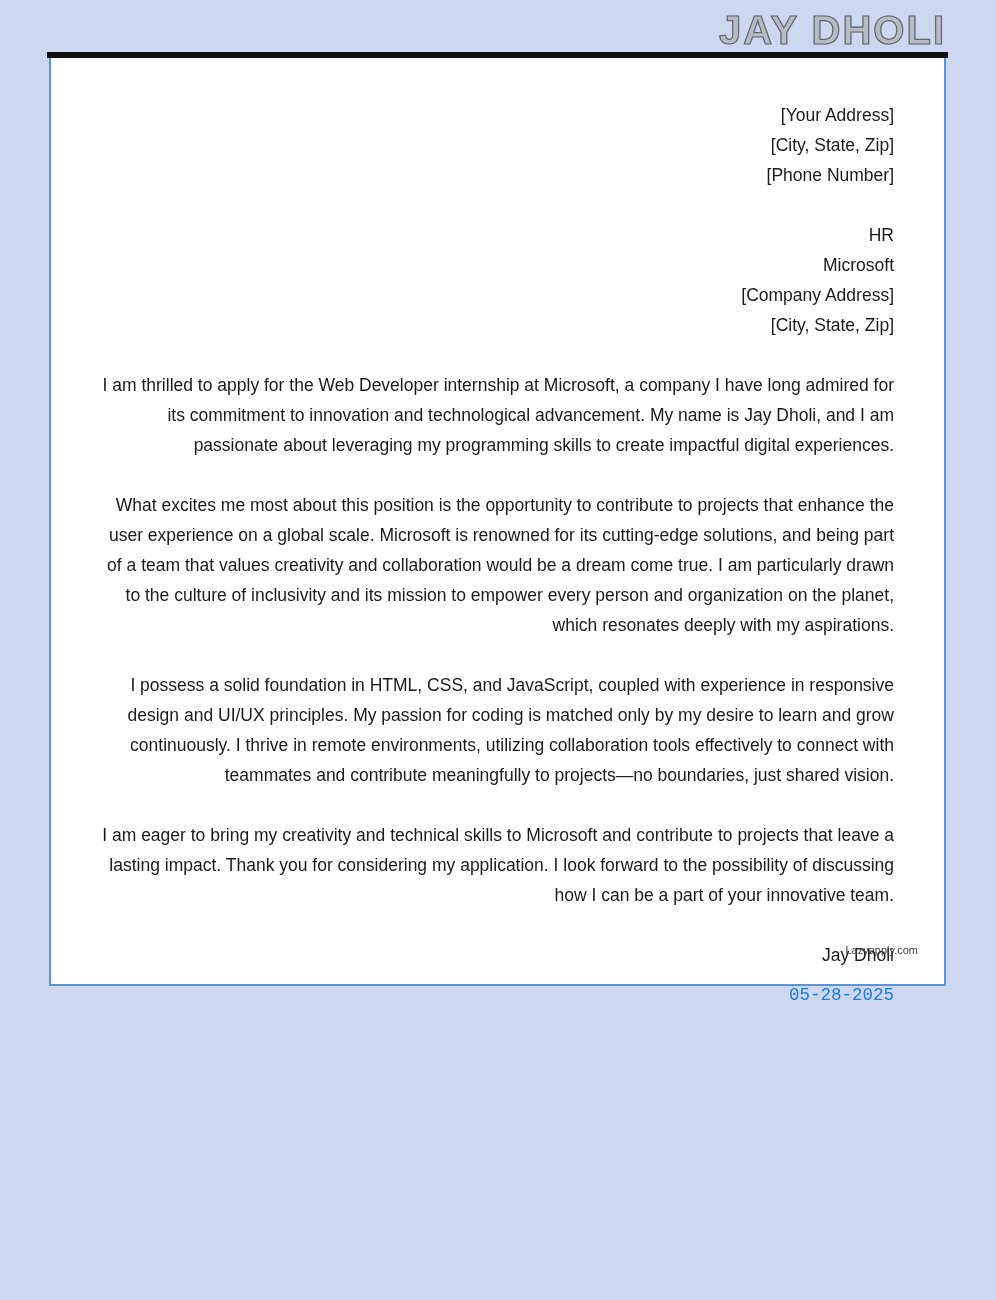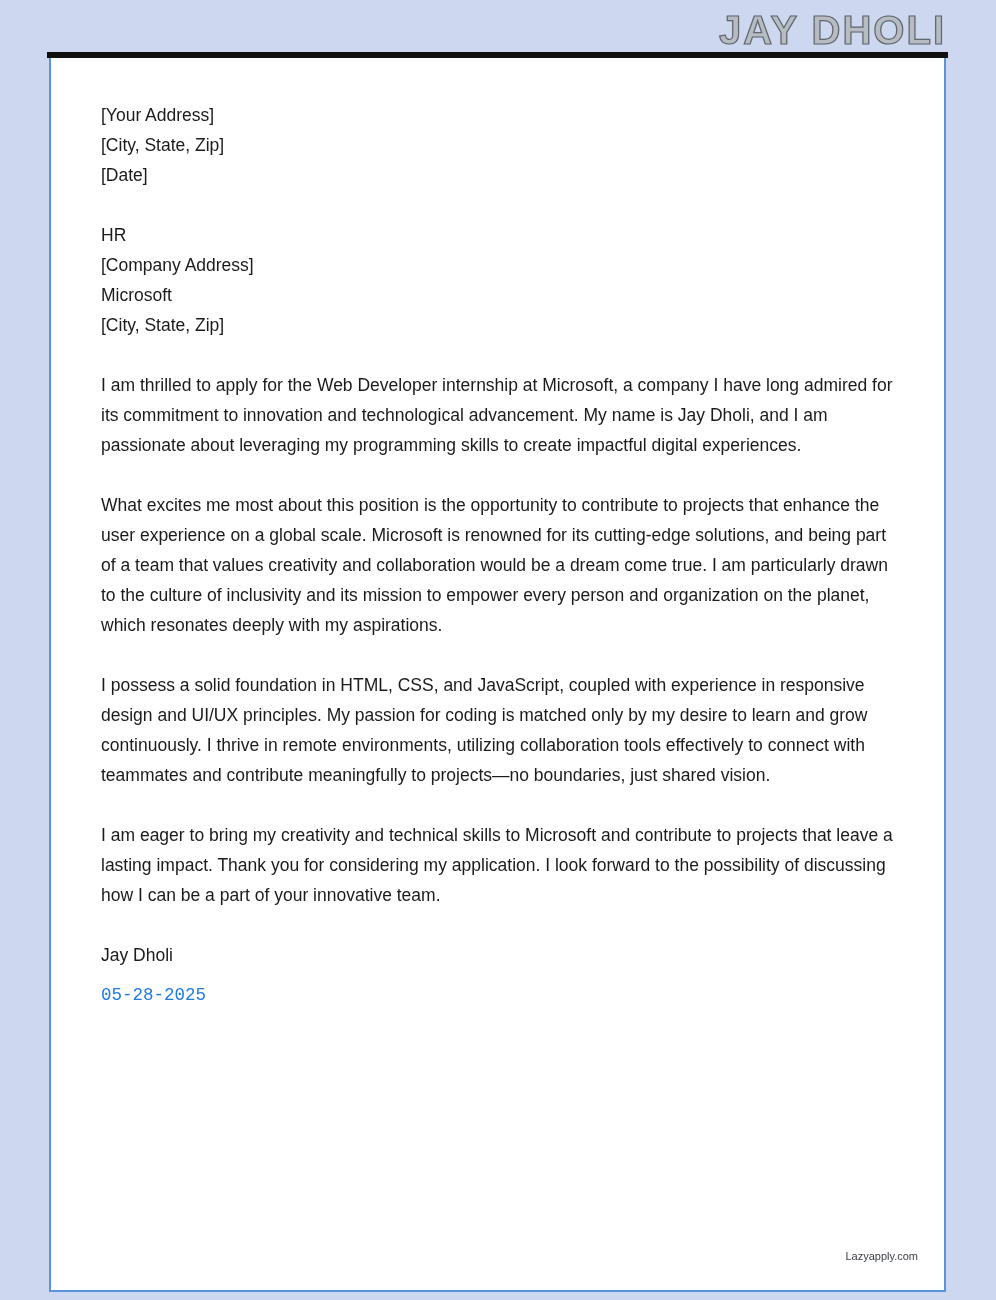--- a/index.html
+++ b/index.html
@@ -5,21 +5,21 @@
   :root{
     --background:#cdd7f0;
     --page-border:#5a93d8;
     --accent-blue:#1e7be0;
     --header-gray:#b7bbc2;
     --header-stroke:#62686f;
     --bar-black:#101010;
     --text:#1b1b1b;
     --watermark:#3a3f45;
   }
-  *{margin:0;padding:0;box-sizing:border-box;}
+  *{margin:0;padding:0;box-sizing:border-box;text-align:right;}
   html,body{width:996px;height:1300px;}
   body{
     font-family:"Liberation Sans", sans-serif;
     background:var(--background);
     position:relative;
     overflow:hidden;
   }
   .canvas{
     position:absolute;
     inset:0;
@@ -42,21 +42,21 @@
     left:47px;
     width:901px;
     height:6px;
     background:var(--bar-black);
   }
   .page{
     position:absolute;
     top:58px;
     left:49px;
     width:897px;
-    height:1234px;
+    height:928px;
     background:#ffffff;
     border:2px solid var(--page-border);
     border-top:none;
   }
   .content{
     padding:42px 50px 0 50px;
     font-size:17.5px;
     line-height:30px;
     color:var(--text);
   }
@@ -86,27 +86,27 @@
   <div class="brand">JAY DHOLI</div>
 
   <div class="top-bar"></div>
 
   <div class="page">
     <div class="content">
 
       <div class="block address">
           <div class="line">[Your Address]</div>
           <div class="line">[City, State, Zip]</div>
-          <div class="line">[Date]</div>
+          <div class="line">[Phone Number]</div>
         </div>
 
       <div class="block address">
           <div class="line">HR</div>
+          <div class="line">Microsoft</div>
           <div class="line">[Company Address]</div>
-          <div class="line">Microsoft</div>
           <div class="line">[City, State, Zip]</div>
         </div>
 
 
       <div>
           <p class="para">I am thrilled to apply for the Web Developer internship at Microsoft, a company I have long admired for its commitment to innovation and technological advancement. My name is Jay Dholi, and I am passionate about leveraging my programming skills to create impactful digital experiences.</p>
           <p class="para">What excites me most about this position is the opportunity to contribute to projects that enhance the user experience on a global scale. Microsoft is renowned for its cutting-edge solutions, and being part of a team that values creativity and collaboration would be a dream come true. I am particularly drawn to the culture of inclusivity and its mission to empower every person and organization on the planet, which resonates deeply with my aspirations.</p>
           <p class="para">I possess a solid foundation in HTML, CSS, and JavaScript, coupled with experience in responsive design and UI/UX principles. My passion for coding is matched only by my desire to learn and grow continuously. I thrive in remote environments, utilizing collaboration tools effectively to connect with teammates and contribute meaningfully to projects—no boundaries, just shared vision.</p>
           <p class="para">I am eager to bring my creativity and technical skills to Microsoft and contribute to projects that leave a lasting impact. Thank you for considering my application. I look forward to the possibility of discussing how I can be a part of your innovative team.</p>
         </div>

